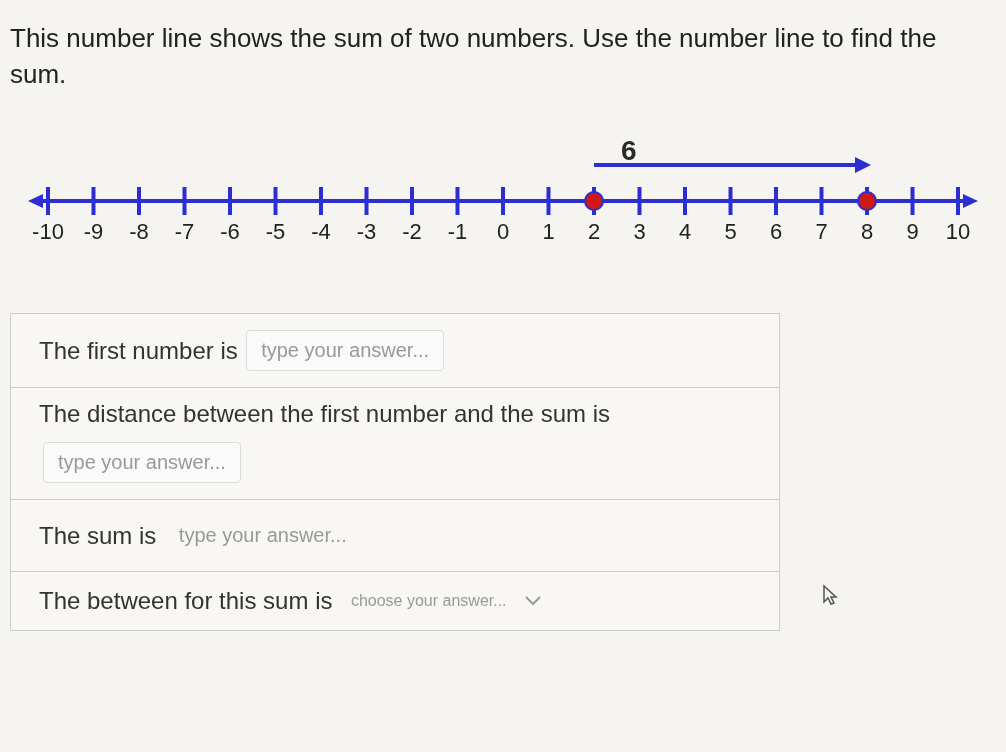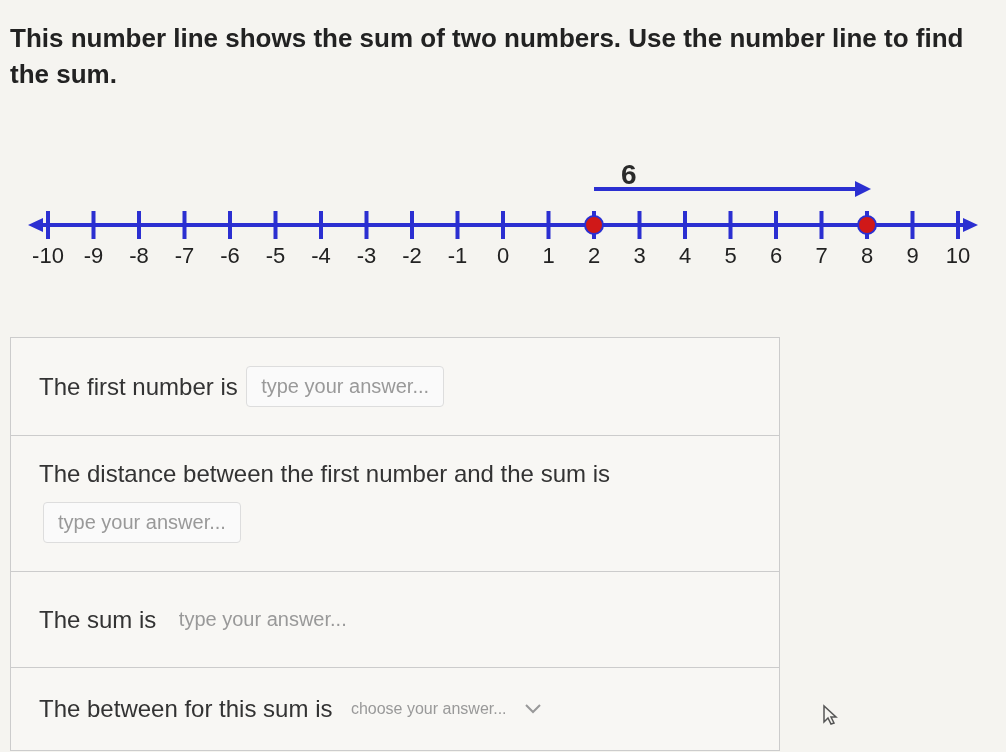--- a/index.html
+++ b/index.html
@@ -1,22 +1,22 @@
 <!DOCTYPE html>
 <html><head>
 <meta charset="utf-8">
 <style>
 *{margin:0;padding:0;box-sizing:border-box}
 body{font-family:"Segoe UI",Arial,sans-serif;background:#f5f4f0;padding:20px 10px;color:#2a2a2a;width:1006px}
-.question{font-size:26px;font-weight:700;margin-bottom:74px;line-height:1.4;color:#222}
+.question{font-size:26px;font-weight:400;margin-bottom:50px;line-height:1.4;color:#222}
 .nl-wrap{width:960px;margin:0 auto 60px;position:relative}
 .arrow-lbl{position:absolute;top:-8px;left:598px;font-size:28px;font-weight:700;color:#2a2a2a}
 svg{display:block}
 .answers{width:770px;margin-left:0}
-.row{border:1px solid #ccc;padding:24px 28px;background:rgba(255,255,255,0.3);border-bottom:none}
+.row{border:1px solid #ccc;padding:12px 28px;background:rgba(255,255,255,0.3);border-bottom:none}
 .row:last-child{border-bottom:1px solid #ccc}
 .row-text{font-size:24px;color:#333;display:inline;vertical-align:middle}
 .inp{display:inline-block;border:1px solid #ddd;border-radius:4px;padding:8px 14px;font-size:20px;color:#999;background:#fafafa;margin:4px;vertical-align:middle;min-width:180px}
 .sel{display:inline-block;padding:8px 14px;font-size:16px;color:#999;vertical-align:middle;position:relative;min-width:220px}
 .chev{display:inline-block;margin-left:14px;color:#999}
 .cursor{position:absolute;right:-60px;bottom:22px;font-size:20px;color:#666}
 </style>
 </head>
 <body>
 

